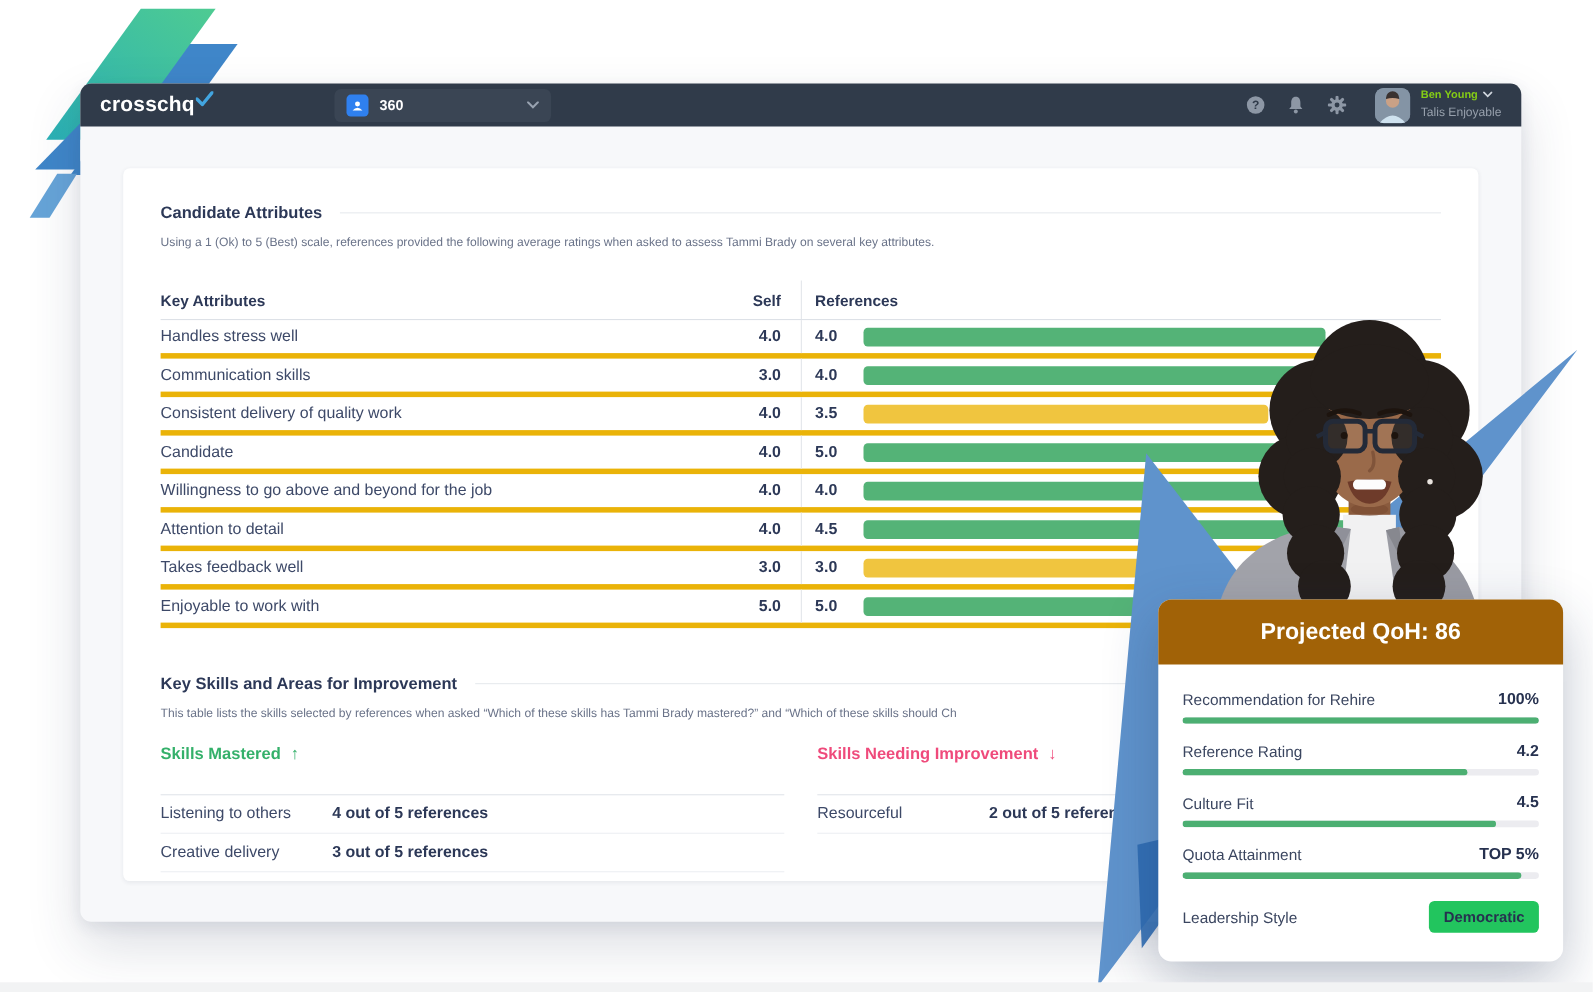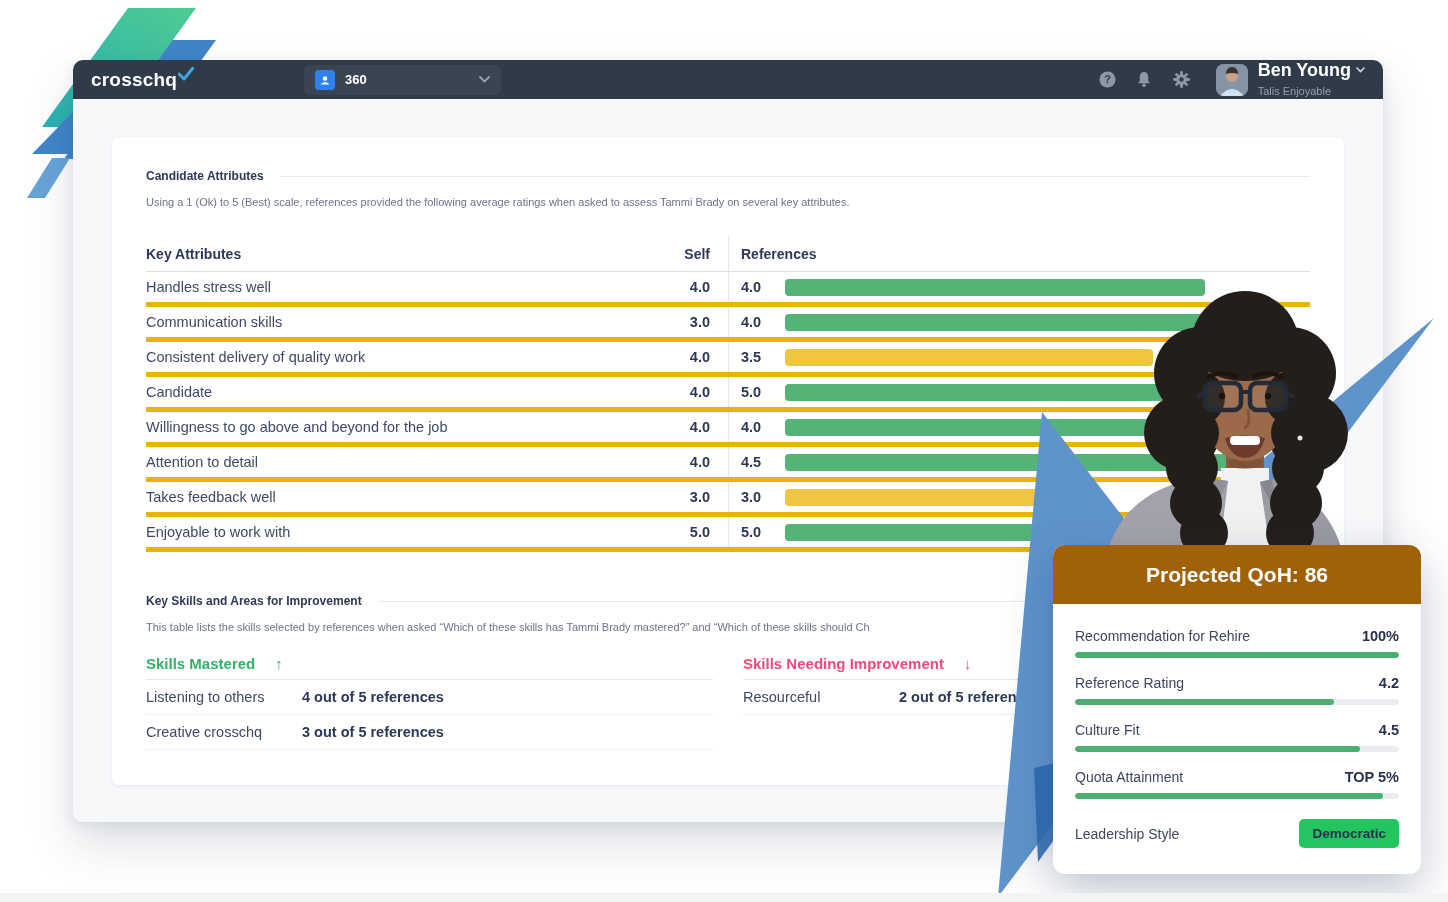--- a/index.html
+++ b/index.html
@@ -11,21 +11,21 @@
   }
   svg { display:block; }
 
   
   .decor-back { position:absolute; inset:0; z-index:0; pointer-events:none; }
   .decor-check { position:absolute; inset:0; z-index:20; pointer-events:none; }
   .footer-strip { position:absolute; left:0; right:0; bottom:0; height:9px; background:#f2f3f4; z-index:50; }
 
   
   .window {
-    position:absolute; left:73px; top:60px; width:1310px; height:762px;
+    position:absolute; left:73px; top:76px; width:1310px; height:762px;
     background:#f7f8fa; border-radius:10px; z-index:10;
     box-shadow:0 22px 48px rgba(45,57,88,.16), 0 4px 14px rgba(45,57,88,.09);
   }
   .navbar {
     height:39px; background:#303b4a; border-radius:10px 10px 0 0;
     display:flex; align-items:center; padding:0 18px;
   }
   .logo { display:flex; align-items:flex-start; cursor:pointer; }
   .logo-text { color:#fff; font-weight:bold; font-size:19px; letter-spacing:.2px; }
   .logo-check { margin:-2px 0 0 1px; }
@@ -37,31 +37,31 @@
   .pill-badge { width:20px; height:20px; border-radius:4px; background:#2f80ef;
     display:flex; align-items:center; justify-content:center; }
   .pill-label { color:#fff; font-weight:bold; font-size:13px; margin-left:10px; }
   .pill-chevron { margin-left:auto; }
 
   .nav-right { margin-left:auto; display:flex; align-items:center; gap:20px; }
   .nav-icon { width:17px; height:17px; cursor:pointer; display:flex; align-items:center; justify-content:center; }
   .userbox { display:flex; align-items:center; gap:10px; cursor:pointer; margin-left:6px; }
   .avatar { width:32px; height:32px; border-radius:8px; overflow:hidden; background:#7d8ea0; }
   .user-names { line-height:1.15; }
-  .user-name { color:#ffffff; font-weight:bold; font-size:18px; display:flex; align-items:center; gap:5px; }
+  .user-name { color:#84cc16; font-weight:bold; font-size:10px; display:flex; align-items:center; gap:5px; }
   .user-company { color:#97a0ac; font-size:11px; }
 
   
   .report-card {
     position:absolute; left:39px; top:77px; width:1232px; height:648px;
     background:#fff; border-radius:6px; box-shadow:0 1px 4px rgba(30,40,70,.07);
     padding:32px 34px; overflow:hidden;
   }
   .section-title {
-    font-size:12px; font-weight:bold; color:#2c3857;
+    font-size:15px; font-weight:bold; color:#2c3857;
     display:flex; align-items:center; gap:16px; white-space:nowrap;
   }
   .section-title:after { content:""; flex:1; height:1px; background:#e7eaee; }
   .section-desc {
     margin-top:13px; font-size:11px; color:#6a7389;
     white-space:nowrap; overflow:hidden;
   }
 
   .attr-table { margin-top:28px; }
   .t-head, .t-row { display:grid; grid-template-columns:514px 50px 1fr; align-items:stretch; }
@@ -71,22 +71,22 @@
   .h-ref, .t-ref { border-left:1px solid #e3e6ea; margin-left:18px; padding-left:12px; }
   .t-row { height:35px; border-bottom:5px solid #eab308; font-size:14.5px; color:#3d4968; }
   .t-self { font-weight:bold; color:#2c3857; }
   .t-refval { font-weight:bold; color:#2c3857; width:30px; flex:none; }
   .t-track { flex:1; margin-left:14px; }
   .t-bar { height:17px; border-radius:4px; }
 
   .skills { margin-top:42px; }
   .skills-grid { margin-top:22px; display:grid; grid-template-columns:1fr 1fr; column-gap:30px; }
   .skill-col-head {
-    display:flex; align-items:center; gap:20px; font-size:15px; font-weight:bold;
-    padding-bottom:7px; border-bottom:1px solid #e2e5ea;
+    display:flex; align-items:center; gap:9px; font-size:15px; font-weight:bold;
+    padding-bottom:28px; border-bottom:1px solid #e2e5ea;
   }
   .skill-col-head.green { color:#34b06a; }
   .skill-col-head.pink { color:#ef4a7b; }
   .skill-row { display:flex; align-items:center; height:35px; border-bottom:1px solid #edeff3;
     font-size:14.5px; color:#3d4968; }
   .skill-name { margin-right:28px; min-width:128px; }
   .skill-count { font-weight:bold; color:#2c3857; }
 
   
   .portrait { position:absolute; left:1100px; top:283px; width:250px; height:280px; z-index:30; pointer-events:none; }
@@ -298,21 +298,21 @@
           <div class="skill-col-head green">
             <span>Skills Mastered</span>
             <span>↑</span>
           </div>
           <div>
               <div class="skill-row">
                 <span class="skill-name">Listening to others</span>
                 <span class="skill-count">4 out of 5 references</span>
               </div>
               <div class="skill-row">
-                <span class="skill-name">Creative crosschq</span>
+                <span class="skill-name">Creative delivery</span>
                 <span class="skill-count">3 out of 5 references</span>
               </div>
             </div>
         </div>
         <div>
           <div class="skill-col-head pink">
             <span>Skills Needing Improvement</span>
             <span>↓</span>
           </div>
           <div>

